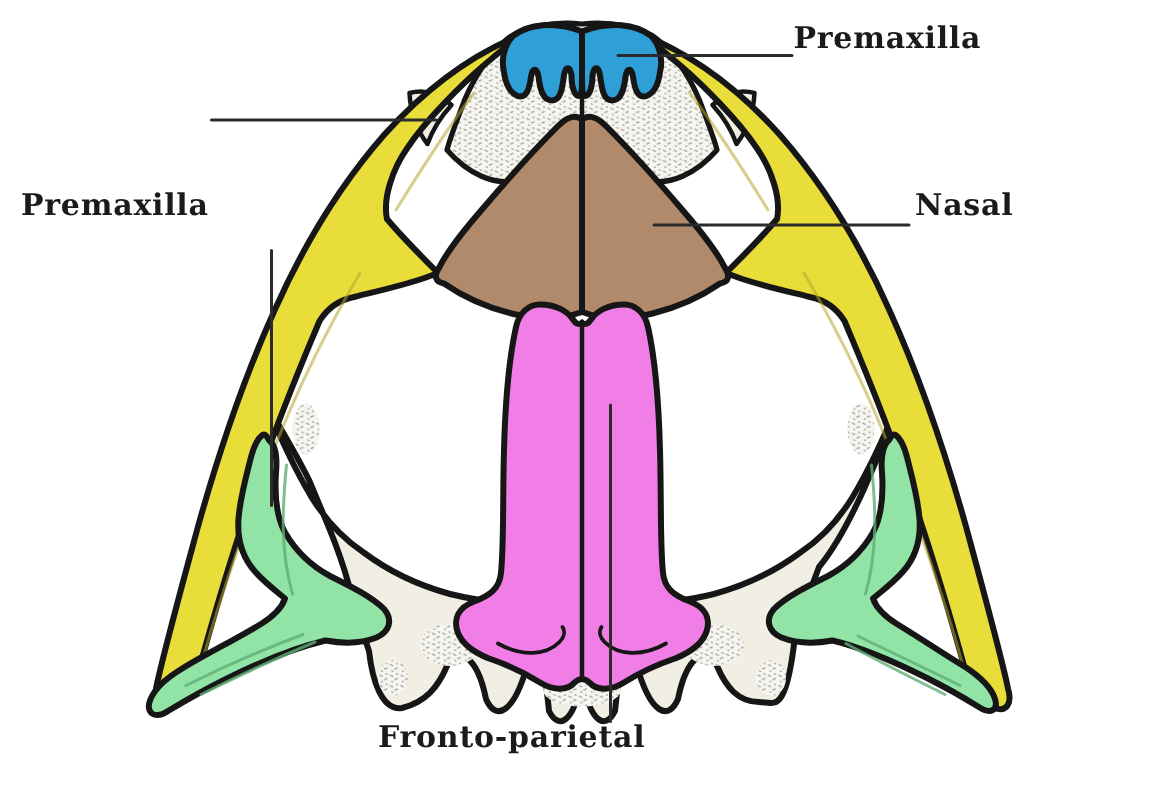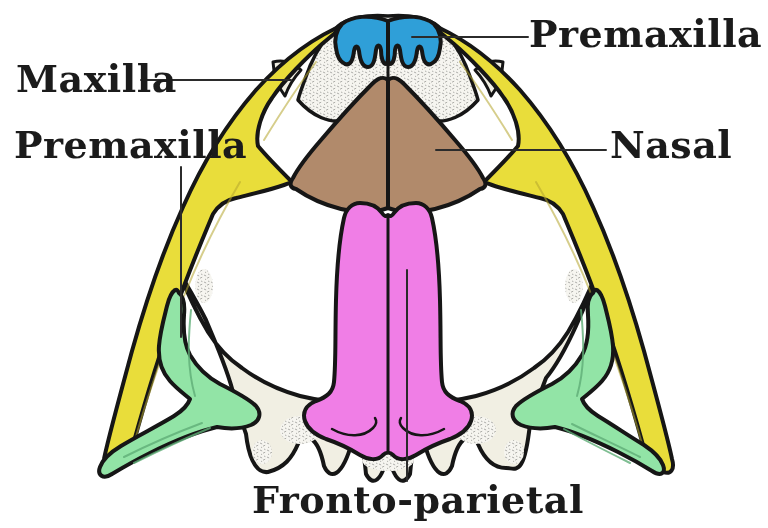--- a/index.html
+++ b/index.html
@@ -2,21 +2,21 @@
 <html><head>
 <meta charset="utf-8">
 <style>
   html,body{margin:0;padding:0;background:#fff;}
   .canvas{
     position:relative;width:768px;height:528px;background:#ffffff;
     font-family:"DejaVu Serif","Liberation Serif",serif;overflow:hidden;
   }
   .skull-svg{position:absolute;left:0;top:0;}
   .bone-label{
-    position:absolute;font-weight:700;font-size:38px;line-height:1;
+    position:absolute;font-weight:700;font-size:20px;line-height:1;
     color:#1b1b1b;letter-spacing:0.5px;white-space:nowrap;
   }
   #label-premaxilla{left:529px;top:15px;}
   #label-maxilla{left:16px;top:60px;}
   #label-squamosal{left:14px;top:126px;}
   #label-nasal{left:610px;top:126px;}
   #label-fronto-parietal{left:252px;top:481px;}
 </style>
 </head>
 <body>
@@ -167,17 +167,16 @@
         <path d="M412,37 L528,37"></path>
         <path d="M141,80 L291,80"></path>
         <path d="M436,150 L606,150"></path>
         <path d="M181,167 L181,337"></path>
         <path d="M407,270 L407,481"></path>
       </g>
     </g>
   </svg>
 
   <div class="bone-label" id="label-premaxilla">Premaxilla</div>
-  <div class="bone-label" id="label-maxilla">Maxilla</div>
   <div class="bone-label" id="label-squamosal">Premaxilla</div>
   <div class="bone-label" id="label-nasal">Nasal</div>
   <div class="bone-label" id="label-fronto-parietal">Fronto-parietal</div>
 </div>
 
 </body></html>

